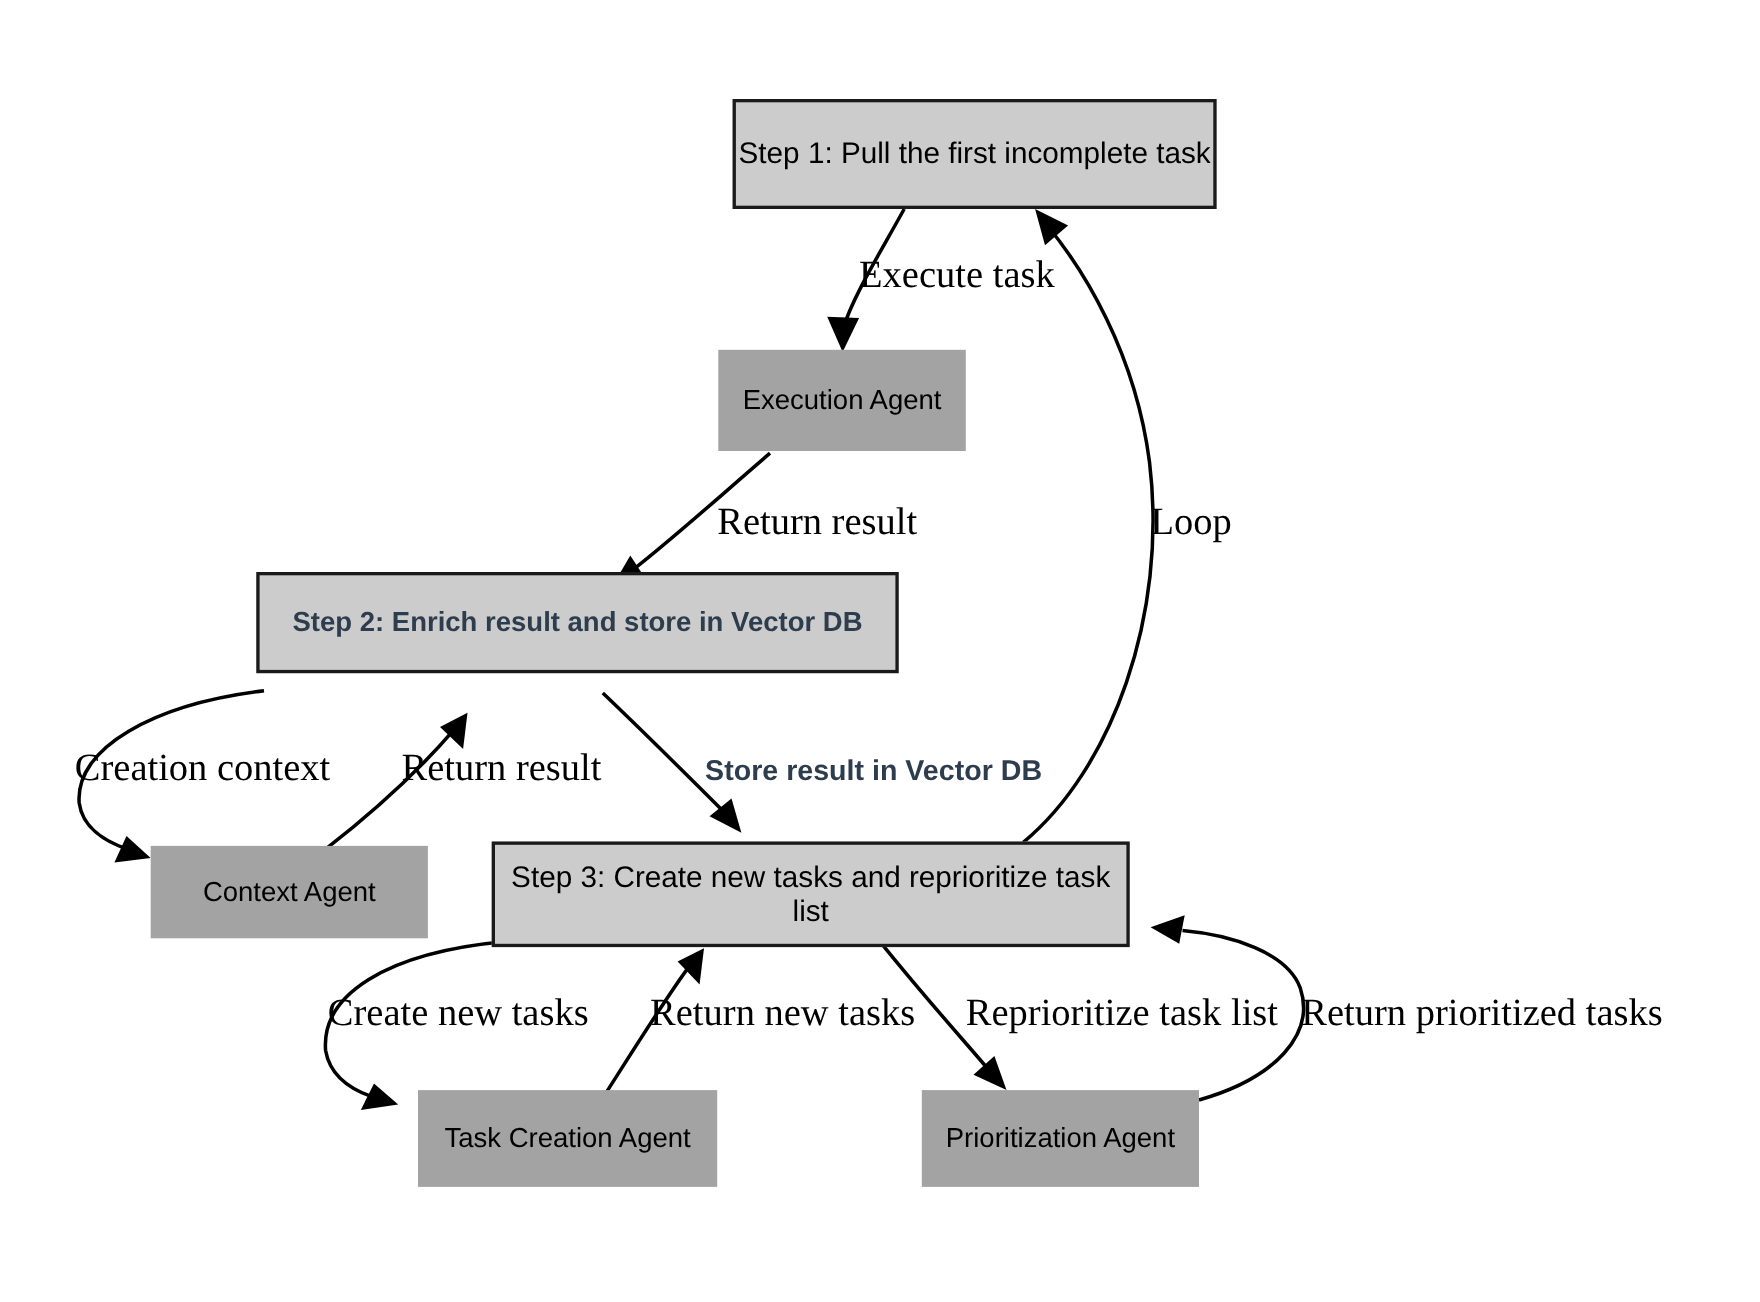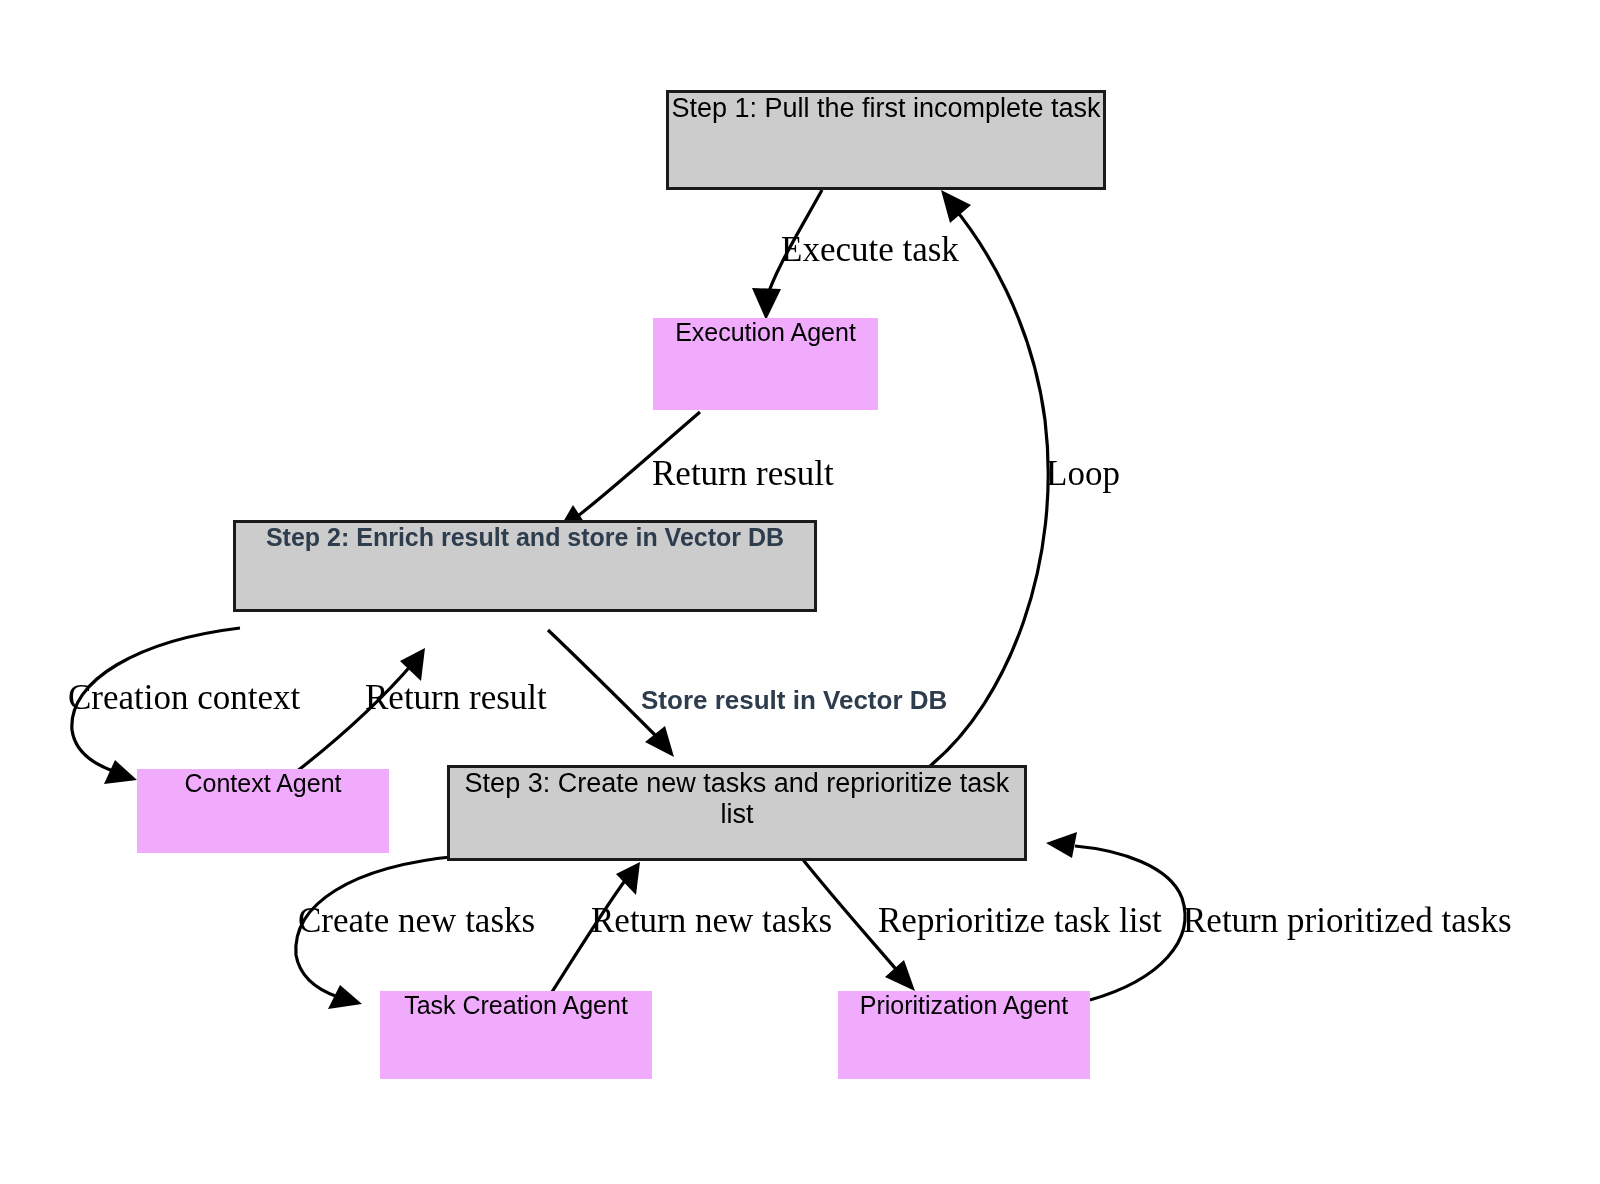--- a/index.html
+++ b/index.html
@@ -31,39 +31,40 @@
     stroke-width: 3.2;
   }
   .arrow-head {
     fill: #000000;
     stroke: none;
   }
   .node {
     position: absolute;
     box-sizing: border-box;
     display: flex;
+    align-items: center;
     justify-content: center;
     text-align: center;
     line-height: 1.15;
   }
   .node-step {
     background: #cccccc;
     border: 3px solid #1a1a1a;
     color: #000000;
     font-size: 27px;
     font-weight: normal;
     font-family: "Liberation Sans", sans-serif;
   }
   .node-step.accent-text {
     color: #2e3d4d;
     font-weight: bold;
     font-size: 25px;
   }
   .node-agent {
-    background: #f0abfc;
+    background: #a3a3a3;
     border: none;
     color: #000000;
     font-size: 25px;
     font-family: "Liberation Sans", sans-serif;
   }
   .edge-label {
     position: absolute;
     font-family: "Liberation Serif", serif;
     font-size: 35px;
     color: #000000;

